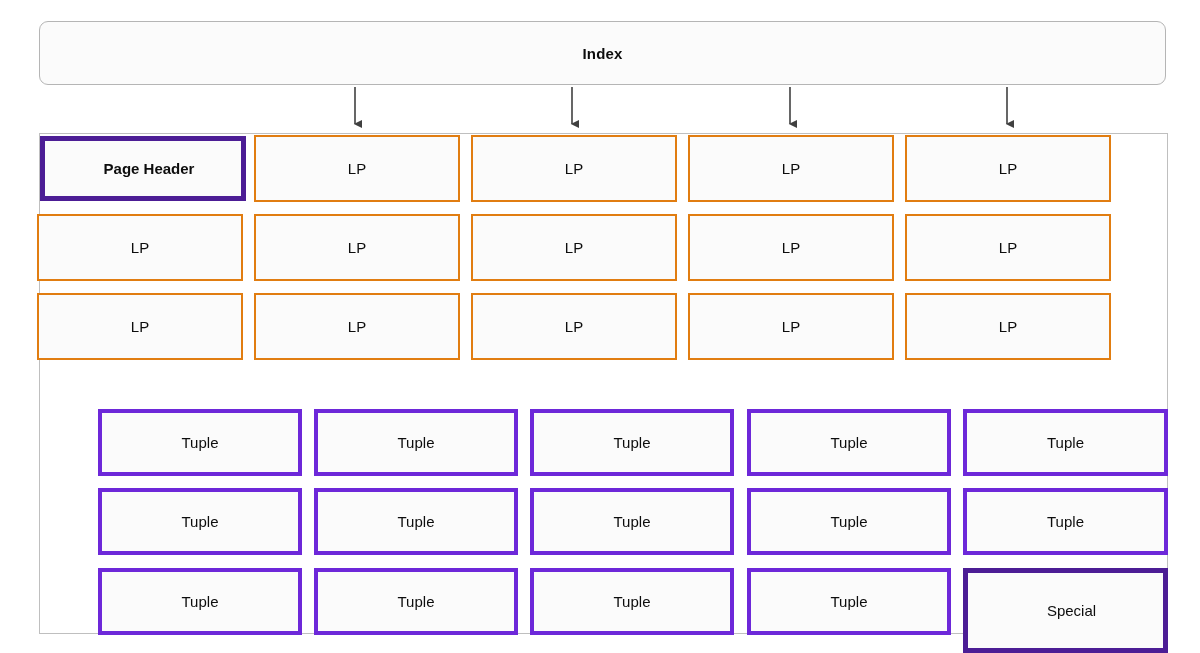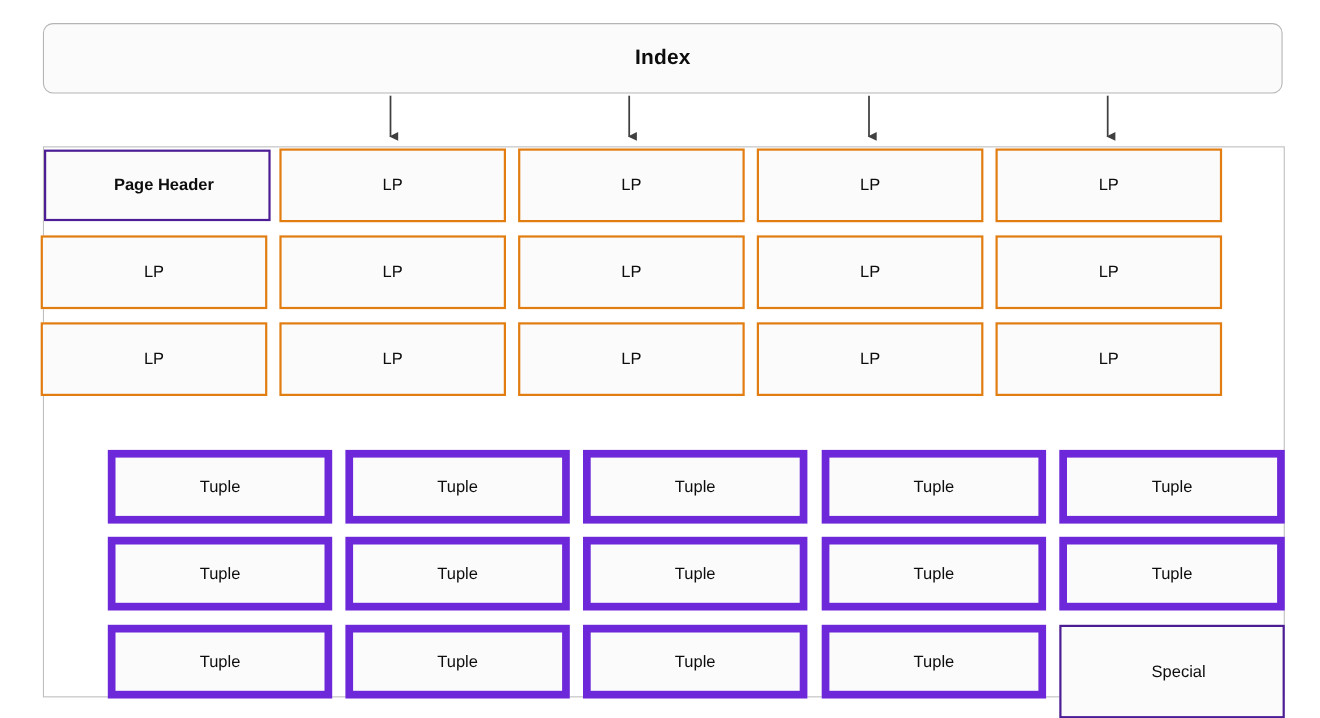--- a/index.html
+++ b/index.html
@@ -29,21 +29,21 @@
     height: 64px;
     box-sizing: border-box;
     border: 1px solid #b5b5b5;
     border-radius: 9px;
     background: #fbfbfb;
     display: flex;
     align-items: center;
     justify-content: center;
   }
   .index-bar .label {
-    font-size: 19px;
+    font-size: 15px;
     font-weight: bold;
     color: #0d0d0d;
     letter-spacing: .2px;
   }
 
   
   .arrows {
     position: absolute;
     left: 0;
     top: 0;
@@ -69,22 +69,22 @@
     position: absolute;
     box-sizing: border-box;
     background: #fbfbfb;
     display: flex;
     align-items: center;
     justify-content: center;
     font-size: 15px;
     color: #0d0d0d;
   }
   .cell.lp      { border: 2px solid #e17d11; }
-  .cell.tuple   { border: 7px solid #6d28d9; }
-  .cell.grey    { border: 2px solid #4c1d95; padding-left: 12px; }
+  .cell.tuple   { border: 4px solid #6d28d9; }
+  .cell.grey    { border: 5px solid #4c1d95; padding-left: 12px; }
   .cell.header  { font-weight: bold; font-size: 15px; }
 </style>
 </head>
 <body>
 
 <div id="stage">
 
   <div class="index-bar">
     <span class="label">Index</span>
   </div>

